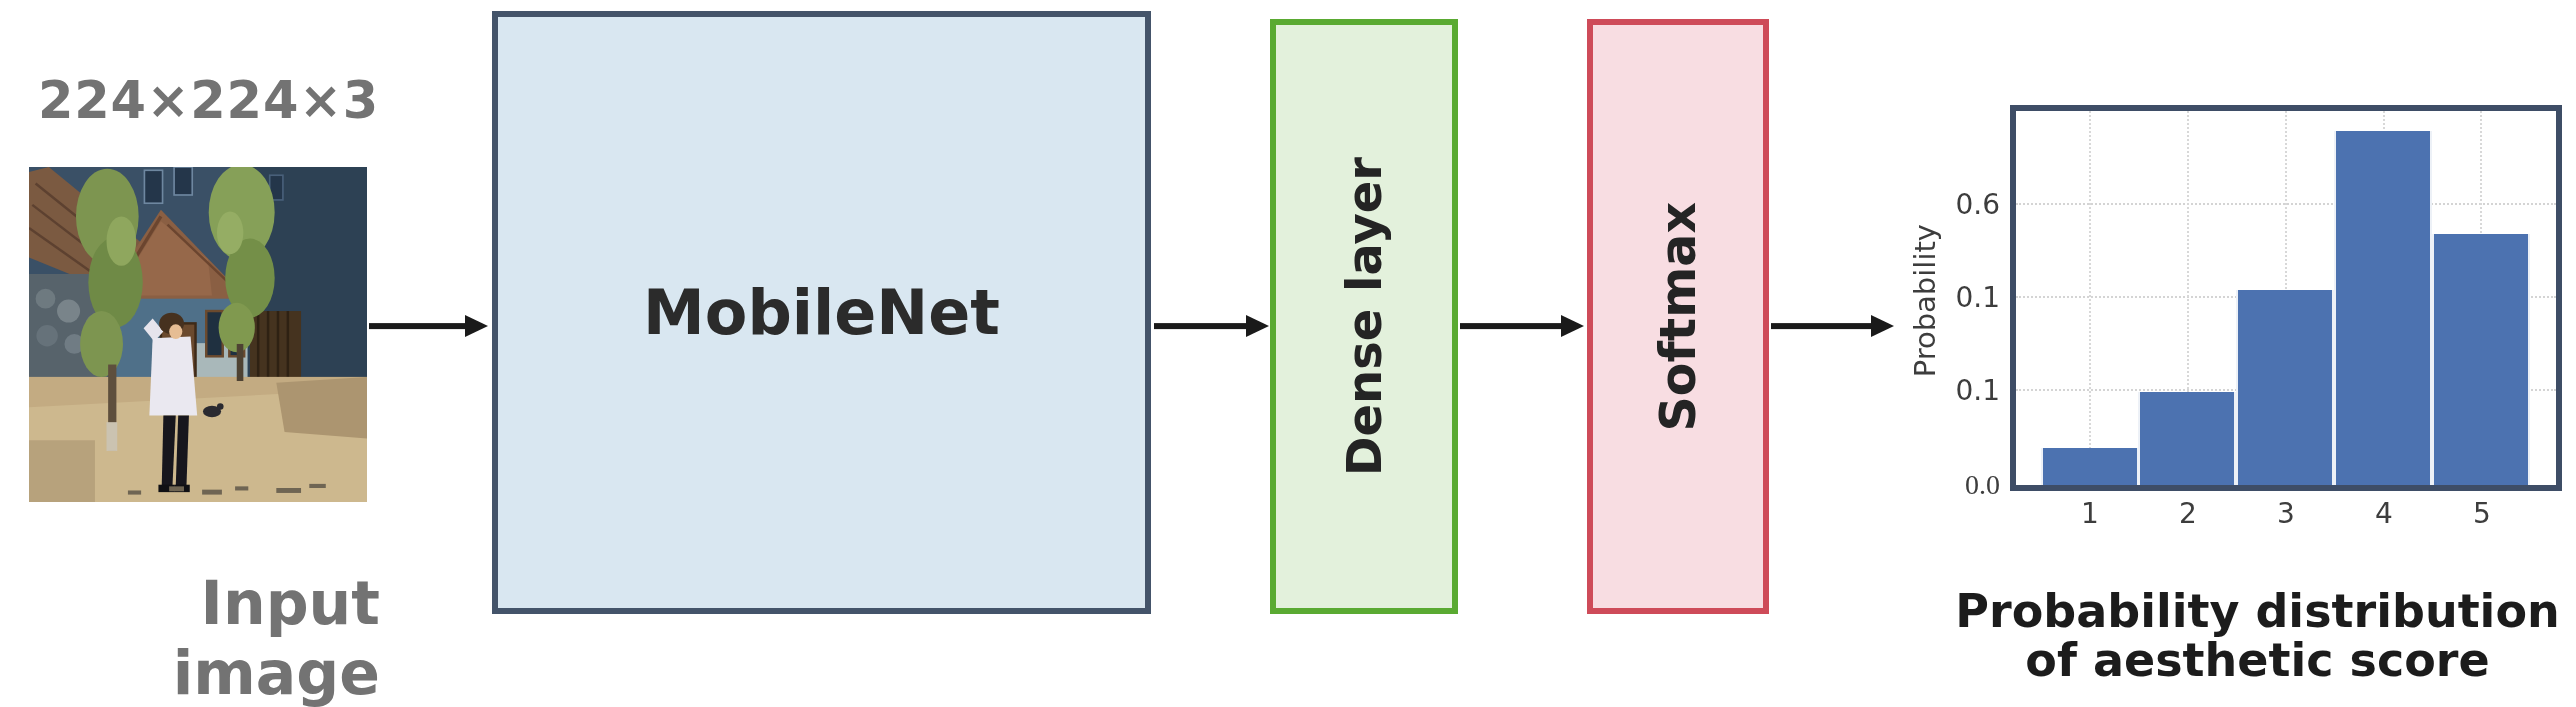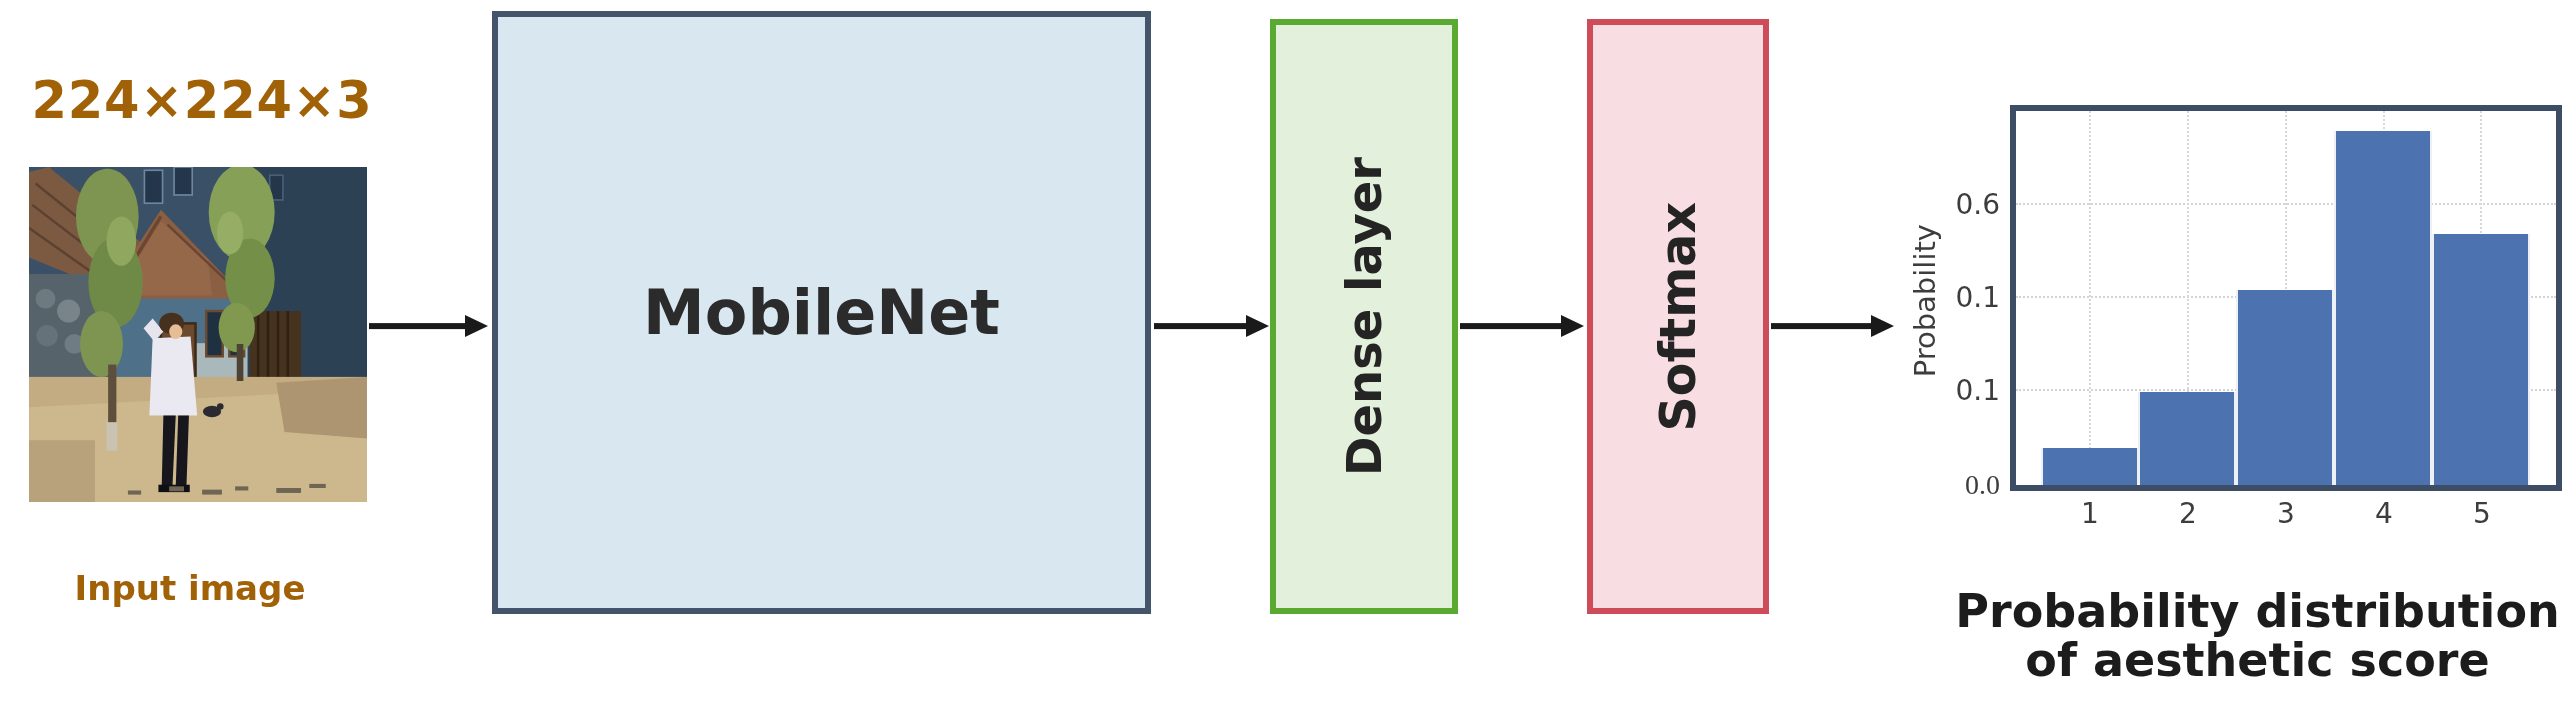--- a/index.html
+++ b/index.html
@@ -1,24 +1,24 @@
 <!DOCTYPE html>
 <html style="font-size:13px"><head>
 <meta charset="utf-8">
 <style>
   html,body{margin:0;padding:0;background:#ffffff;}
   body{font-family:"DejaVu Sans","Liberation Sans",sans-serif;}
   #figure{position:relative;width:2576px;height:708px;background:#ffffff;overflow:hidden;}
 
-  .label{position:absolute;color:#a16207;font-weight:bold;text-align:center;}
+  .label{position:absolute;color:#737373;font-weight:bold;text-align:right;}
 
   
   #dims-label{left:25px;top:71px;width:354px;font-size:51px;letter-spacing:0.8px;}
   #painting{position:absolute;left:29px;top:167px;width:338px;height:335px;}
-  #input-caption{left:9px;top:568px;width:362px;font-size:34px;}
+  #input-caption{left:18px;top:568px;width:362px;font-size:60px;}
 
   
   .block{position:absolute;display:flex;align-items:center;justify-content:center;box-sizing:border-box;}
   #mobilenet-box{left:492px;top:10.7px;width:659px;height:603px;background:#D9E7F1;border:6.6px solid #44546A;}
   #mobilenet-box .blabel{font-size:62px;font-weight:bold;color:#2b2b2b;}
   #dense-box{left:1270px;top:19px;width:188px;height:595px;background:#E3F1DC;border:6.6px solid #5AAA32;}
   #softmax-box{left:1587px;top:19px;width:182px;height:595px;background:#F8DDE2;border:6.6px solid #CE4B59;}
   .vlabel{writing-mode:vertical-rl;transform:rotate(180deg);font-weight:bold;color:#242424;}
   #dense-box .vlabel{font-size:48px;}
   #softmax-box .vlabel{font-size:49px;}

